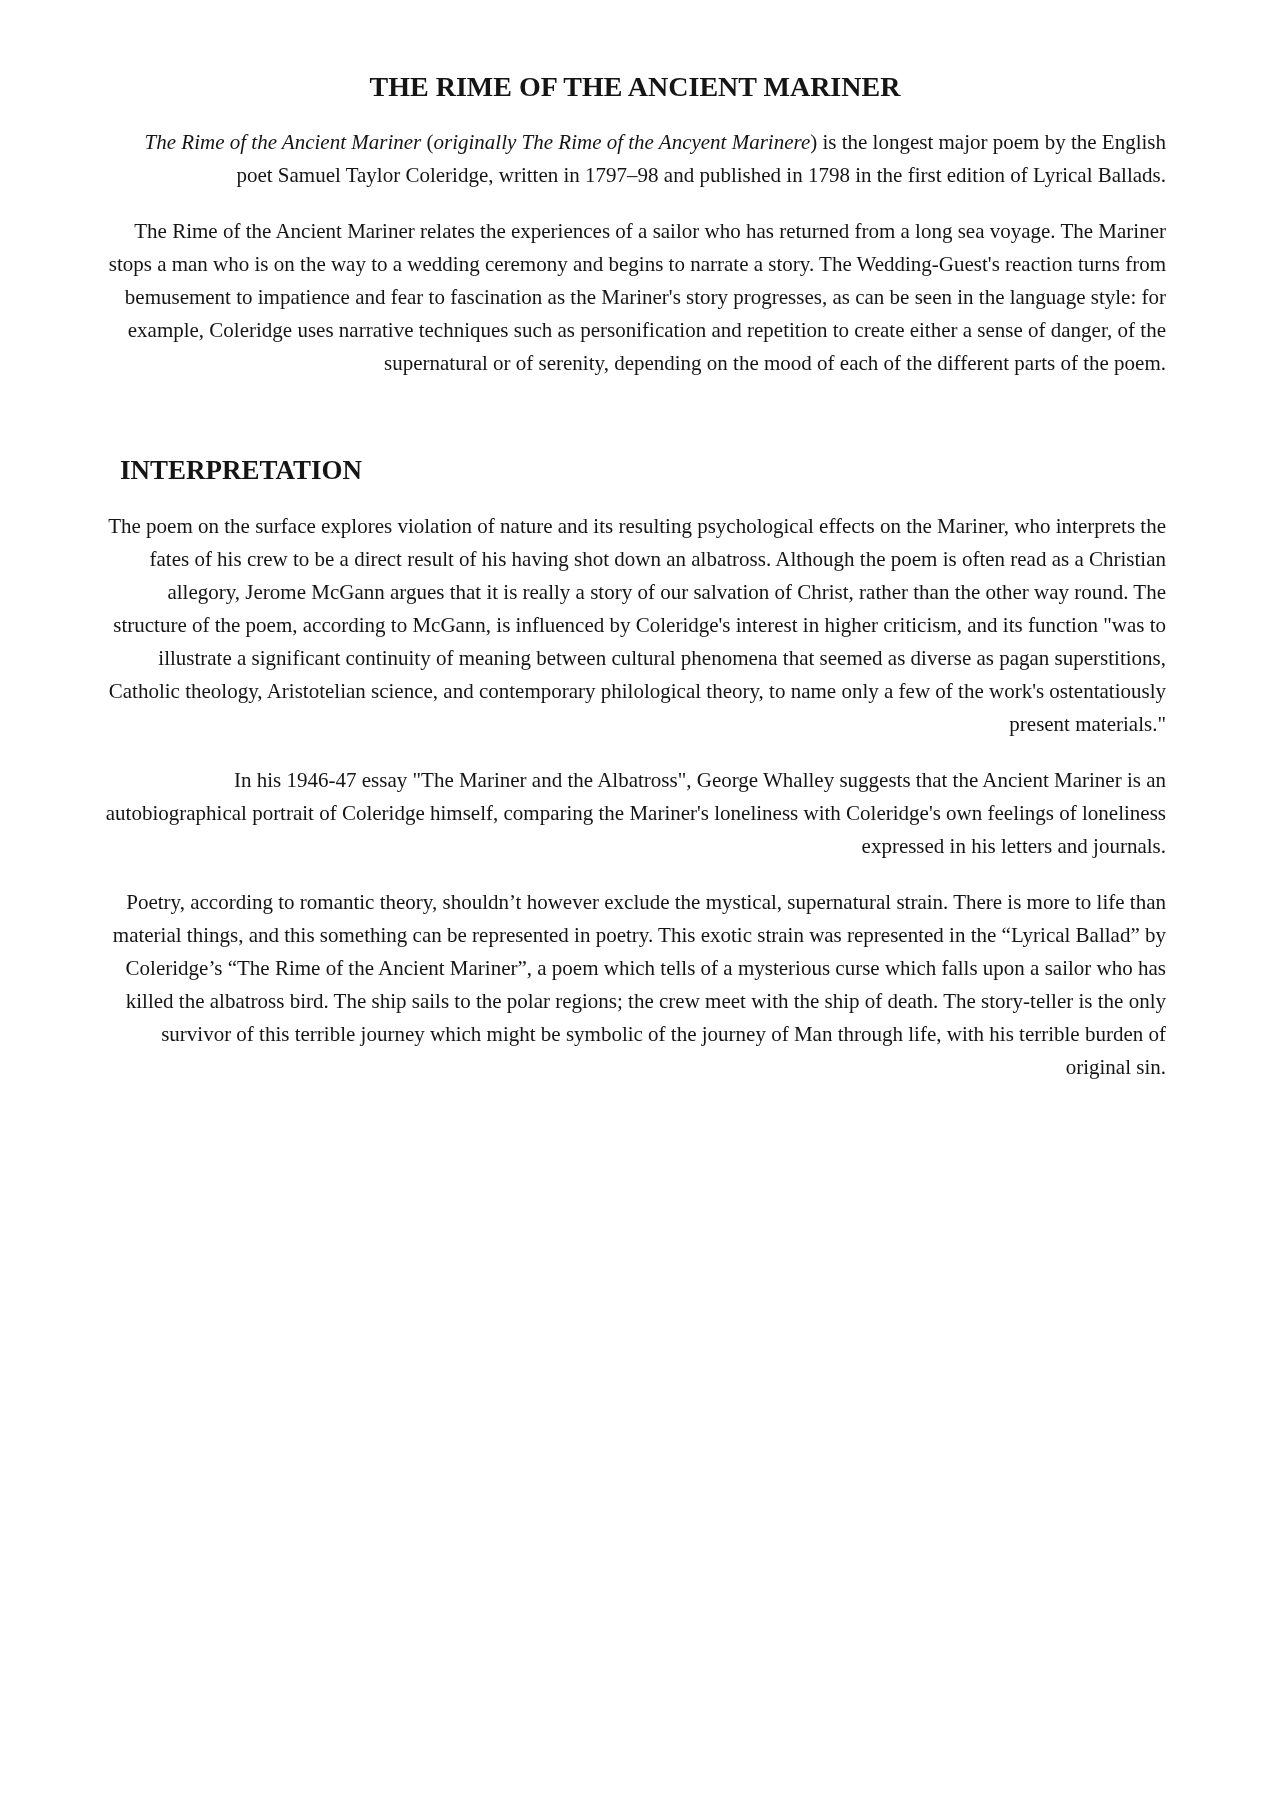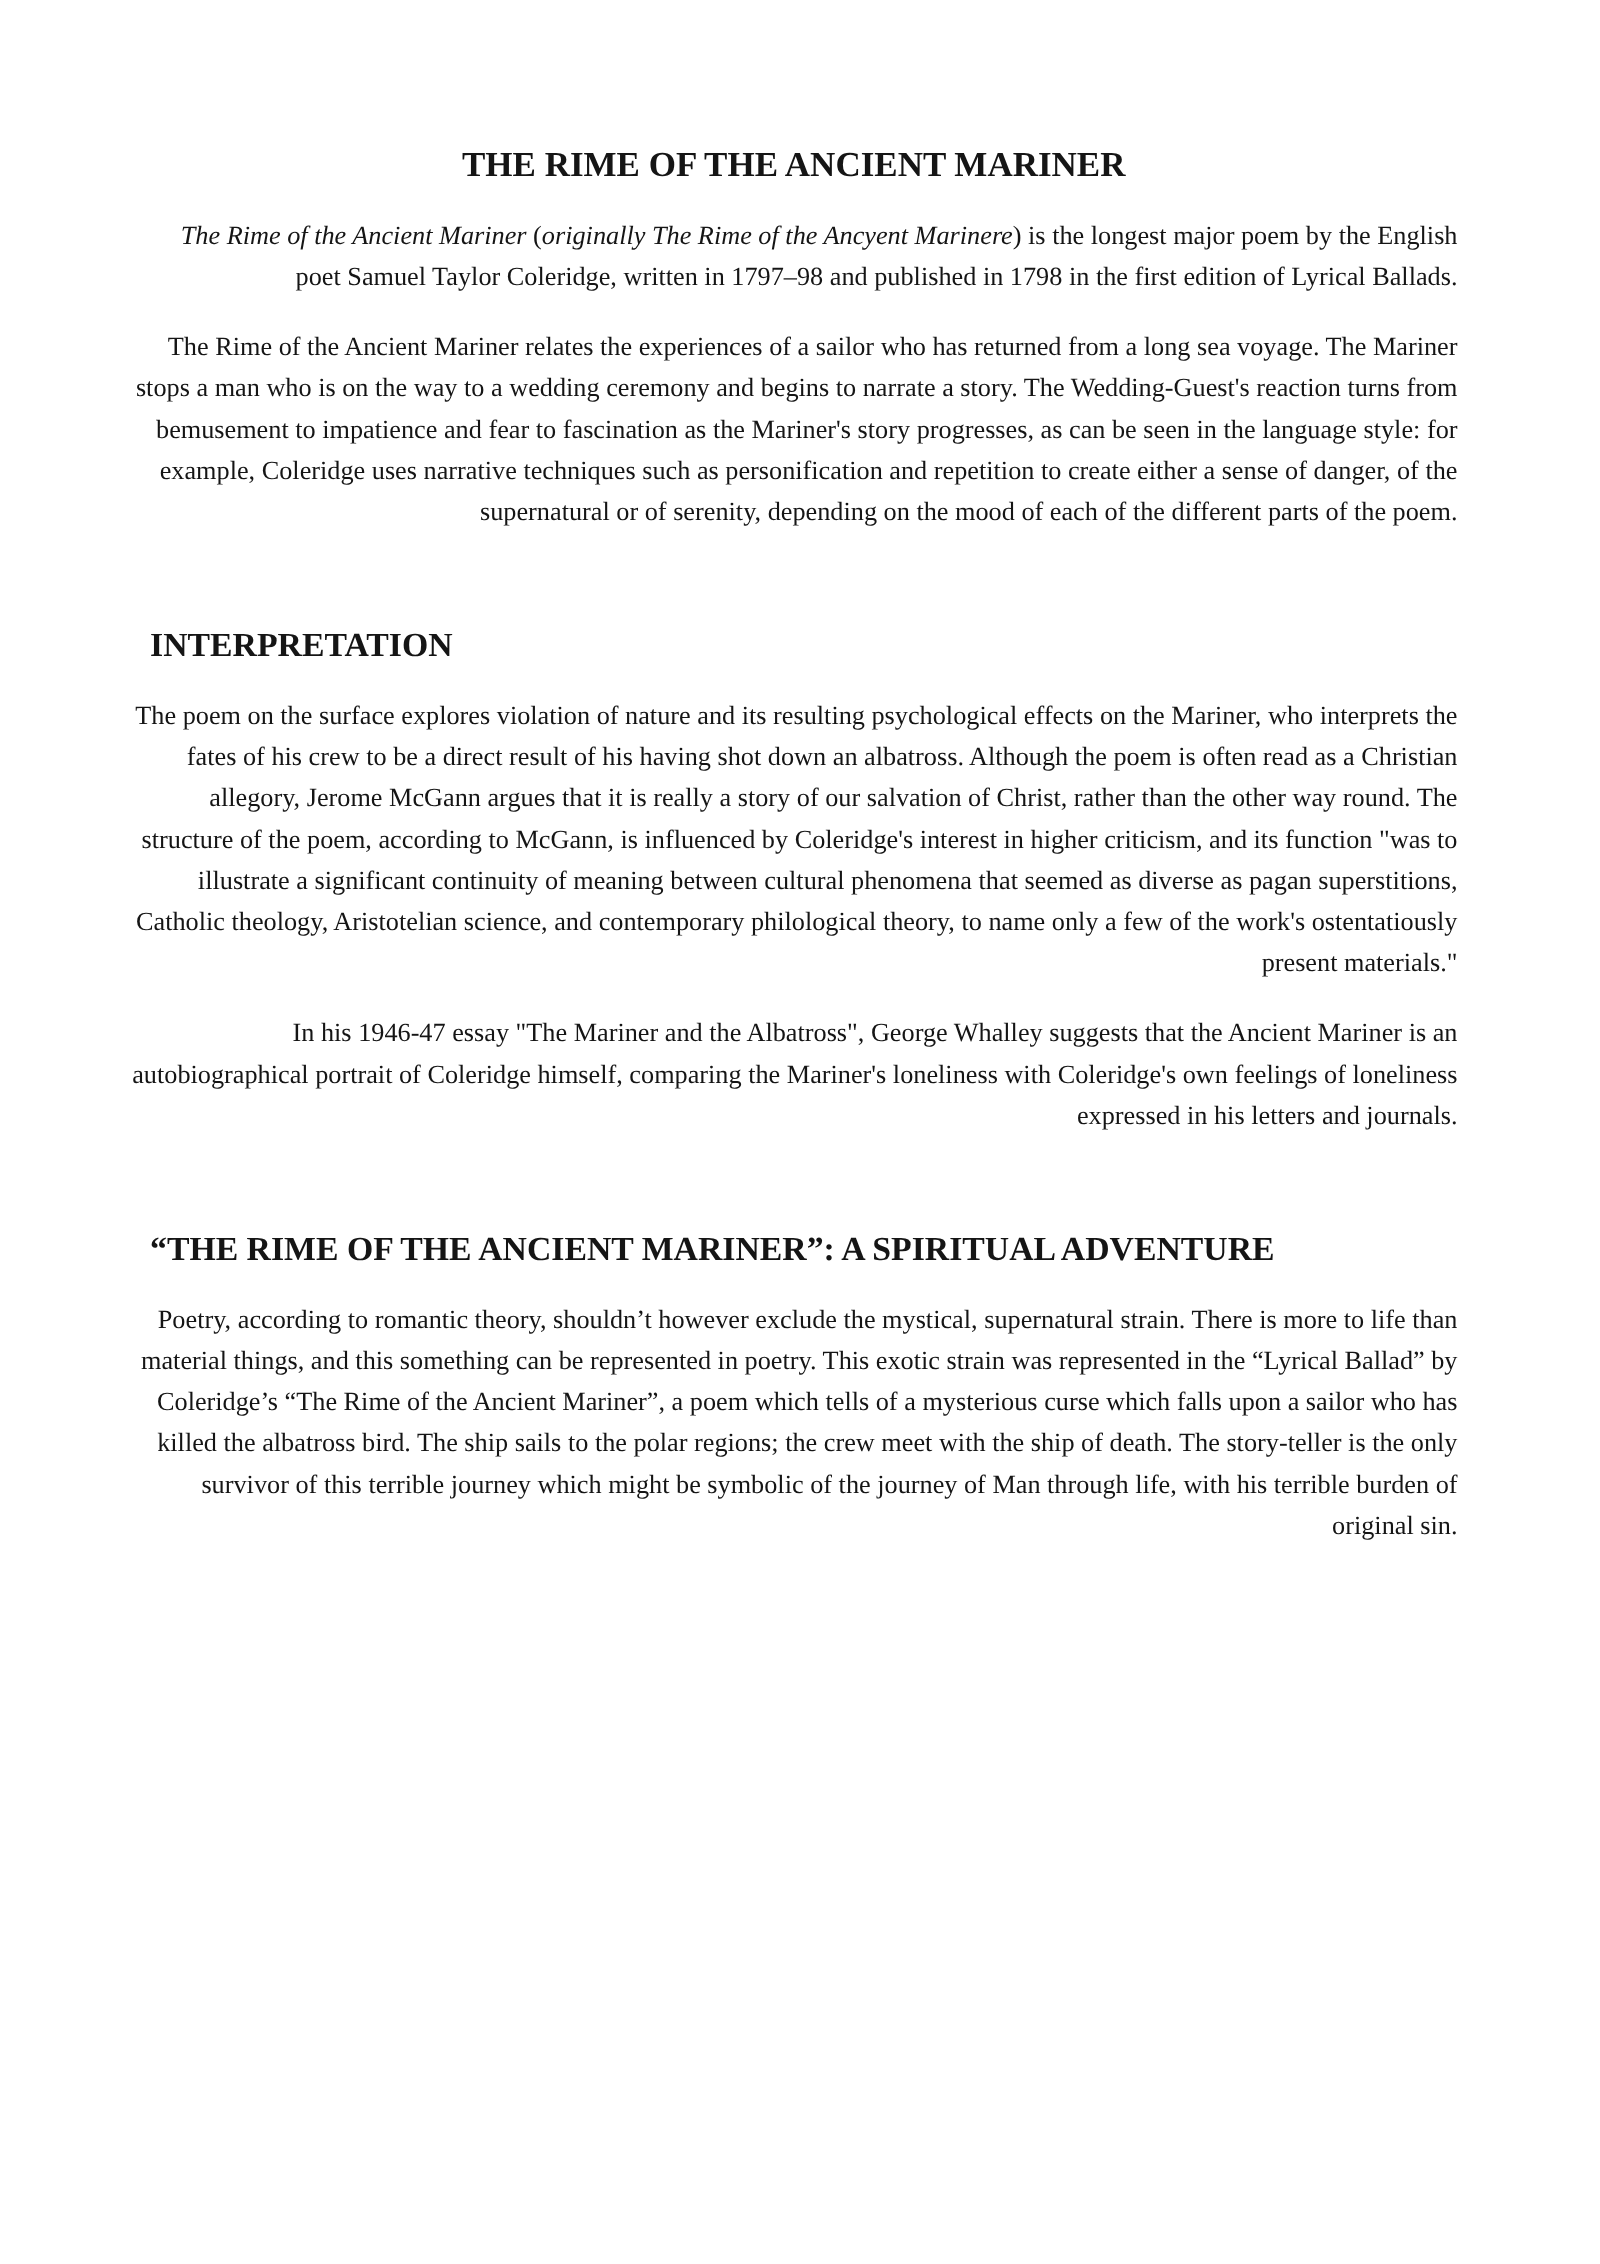--- a/index.html
+++ b/index.html
@@ -11,21 +11,21 @@
     width: 1280px;
     height: 1811px;
     overflow: hidden;
     font-family: "Liberation Serif", "DejaVu Serif", serif;
     color: #151515;
   }
   .page {
     box-sizing: border-box;
     width: 1280px;
     height: 1811px;
-    padding: 114px 114px 40px 104px;
+    padding: 68px 114px 40px 104px;
     background: #ffffff;
   }
   .doc-title {
     font-size: 28px;
     line-height: 38px;
     font-weight: bold;
     text-align: center;
     margin: 0 0 20px 0;
   }
   .doc-author {
@@ -60,16 +60,15 @@
 <body>
 
 <div class="page">
   <h1 class="doc-title">THE RIME OF THE ANCIENT MARINER</h1>
   <div class="doc-content">
       <p><em>The Rime of the Ancient Mariner</em><span> (</span><em>originally The Rime of the Ancyent Marinere</em><span>) is the longest major poem by the English poet Samuel Taylor Coleridge, written in 1797–98 and published in 1798 in the first edition of Lyrical Ballads.</span></p>
       <p><span>The Rime of the Ancient Mariner relates the experiences of a sailor who has returned from a long sea voyage. The Mariner stops a man who is on the way to a wedding ceremony and begins to narrate a story. The Wedding-Guest's reaction turns from bemusement to impatience and fear to fascination as the Mariner's story progresses, as can be seen in the language style: for example, Coleridge uses narrative techniques such as personification and repetition to create either a sense of danger, of the supernatural or of serenity, depending on the mood of each of the different parts of the poem.</span></p>
       <h2><span>INTERPRETATION</span></h2>
       <p><span>The poem on the surface explores violation of nature and its resulting psychological effects on the Mariner, who interprets the fates of his crew to be a direct result of his having shot down an albatross. Although the poem is often read as a Christian allegory, Jerome McGann argues that it is really a story of our salvation of Christ, rather than the other way round. The structure of the poem, according to McGann, is influenced by Coleridge's interest in higher criticism, and its function "was to illustrate a significant continuity of meaning between cultural phenomena that seemed as diverse as pagan superstitions, Catholic theology, Aristotelian science, and contemporary philological theory, to name only a few of the work's ostentatiously present materials."</span></p>
       <p><span>In his 1946-47 essay "The Mariner and the Albatross", George Whalley suggests that the Ancient Mariner is an autobiographical portrait of Coleridge himself, comparing the Mariner's loneliness with Coleridge's own feelings of loneliness expressed in his letters and journals.</span></p>
-      <h2><span>“THE RIME OF THE ANCIENT MARINER”: A SPIRITUAL ADVENTURE</span></h2>
       <p><span>Poetry, according to romantic theory, shouldn’t however exclude the mystical, supernatural strain. There is more to life than material things, and this something can be represented in poetry. This exotic strain was represented in the “Lyrical Ballad” by Coleridge’s “The Rime of the Ancient Mariner”, a poem which tells of a mysterious curse which falls upon a sailor who has killed the albatross bird. The ship sails to the polar regions; the crew meet with the ship of death. The story-teller is the only survivor of this terrible journey which might be symbolic of the journey of Man through life, with his terrible burden of original sin.</span></p>
     </div>
 </div>
 
 </body></html>

